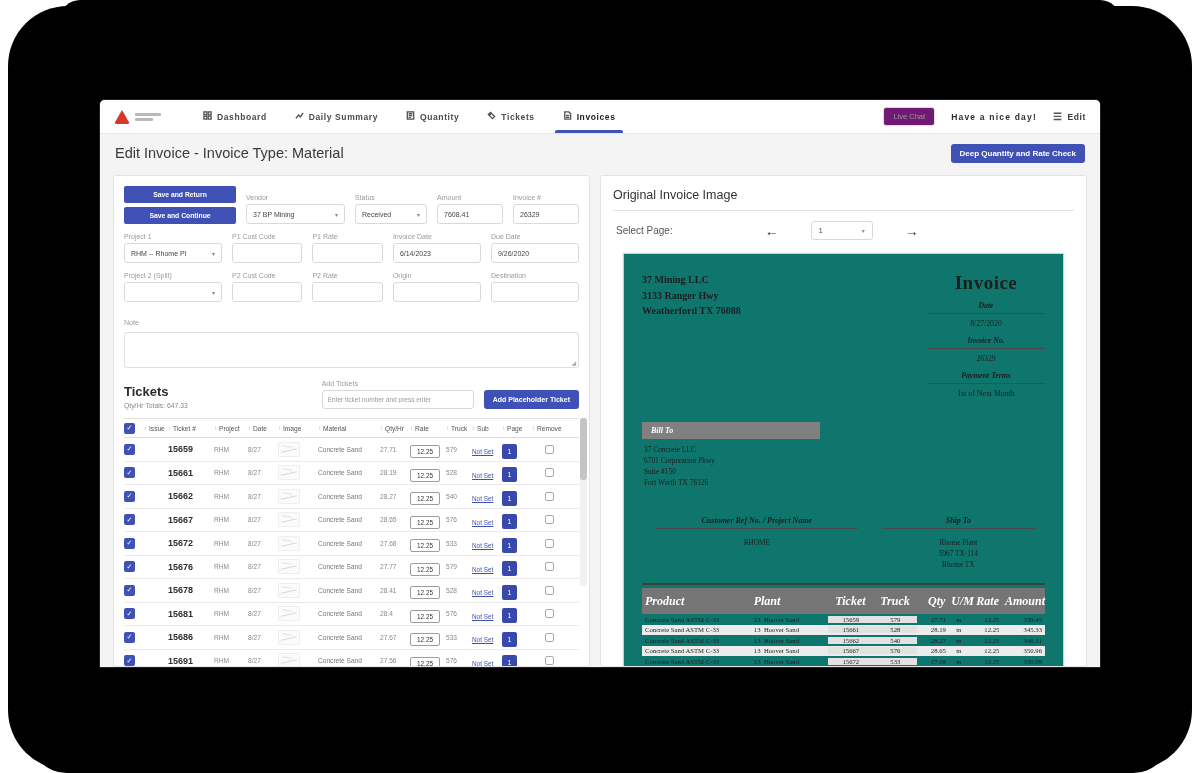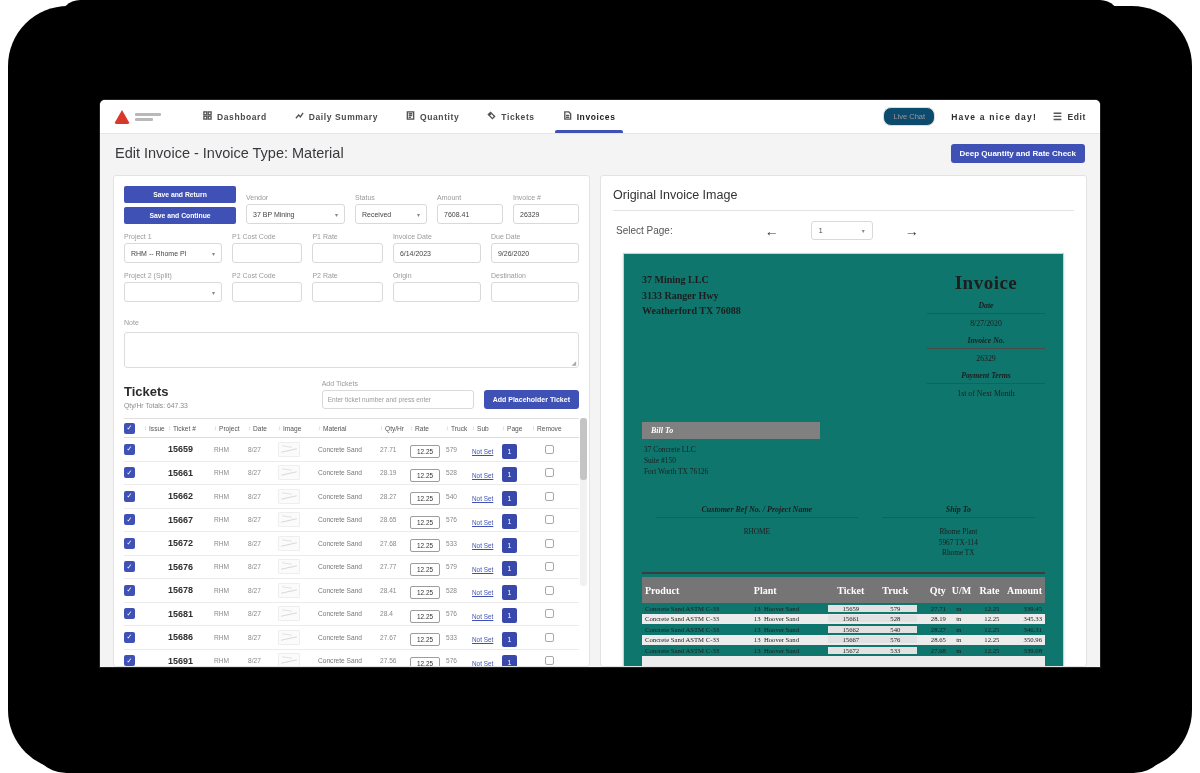--- a/index.html
+++ b/index.html
@@ -16,21 +16,21 @@
   .logo-tri { width:0; height:0; border-left:8px solid transparent; border-right:8px solid transparent; border-bottom:14px solid #d8372a; border-radius:3px; }
   .logo-txt { display:flex; flex-direction:column; gap:2px; }
   .logo-txt i { display:block; width:26px; height:3px; background:#b9b9b9; border-radius:1px; }
   .logo-txt i:last-child { width:18px; }
   .nav-items { display:flex; align-items:center; gap:28px; height:100%;text-align:center; }
   .nav-item { display:flex; align-items:center; gap:5px; font-size:8.5px; font-weight:700; letter-spacing:.6px; color:#4a4a4a; height:100%; position:relative; cursor:pointer; }
   .nav-item svg { width:9px; height:9px; stroke:#555; fill:none; stroke-width:1.5; }
   .nav-item.active { color:#222; }
   .nav-item.active::after { content:""; position:absolute; left:-8px; right:-8px; bottom:0; height:3px; background:#3f51b5; border-radius:2px 2px 0 0; }
   .nav-right { margin-left:auto; display:flex; align-items:center; gap:16px; }
-  .live-chat { background:#0c4a6e; border:1px solid #ddd; border-radius:8px; color:#9a9a9a; font-size:7.5px; padding:4px 9px; cursor:pointer; }
+  .live-chat { background:#701a75; border:1px solid #ddd; border-radius:3px; color:#9a9a9a; font-size:7.5px; padding:4px 9px; cursor:pointer; }
   .greeting { font-size:8.5px; font-weight:700; letter-spacing:1.2px; color:#2f2f2f; }
   .menu-btn { display:flex; align-items:center; gap:5px; font-size:8.5px; font-weight:700; letter-spacing:.6px; color:#3a3a3a; cursor:pointer; }
   .menu-icon { font-size:10px; color:#555; }
 
   
   .page-head { position:relative; height:38px; display:flex; align-items:center; padding:0 15px; }
   .page-title { font-size:14.5px; color:#37393c; }
   .deep-btn { margin-left:auto; background:#3f51b5; color:#fff; font-size:8px; font-weight:600; border:none; border-radius:3px; padding:5px 9px; cursor:pointer; }
 
   
@@ -103,21 +103,21 @@
   .billto-lines { font-size:7.4px; line-height:1.5; margin-top:5px; padding-left:2px; }
   .refship { display:flex; margin-top:28px; }
   .refcol { width:57%; padding:0 14px; }
   .shipcol { width:43%; padding:0 10px; }
   .colhead { font-size:8px; font-weight:700; font-style:italic; text-align:center; padding-bottom:3px; border-bottom:1.5px solid #4a4a4a; }
   .colval { font-size:7.3px; text-align:center; margin-top:9px; line-height:1.45; }
   .thick-rule { border-top:2.5px solid #3d3d3d; margin-top:13px; }
 
   .inv-table { margin-top:3px; }
   .inv-hrow { display:flex; align-items:center; background:#757575; color:#fff; height:26px; margin-top:2px; }
-  .inv-h { font-size:10px; font-weight:700; padding:0 3px; }
+  .inv-h { font-size:12px; font-weight:700; font-style:italic; padding:0 3px; }
   .inv-row { display:flex; align-items:center; height:10.5px; }
   .inv-row.alt { background:#ececec; }
   .inv-td { font-size:6.7px; padding:0 3px; white-space:pre; overflow:hidden; }
   .shaded { background:#e2e2e2; }
   .alt .shaded { background:#e2e2e2; }
   .ic-product{width:110px;} .ic-plant{width:78px;} .ic-ticket{width:46px; text-align:center;}
   .ic-truck{width:44px; text-align:center;} .ic-qty{width:32px; text-align:right;}
   .ic-um{width:20px; text-align:center;} .ic-rate{width:34px; text-align:right;} .ic-amount{width:43px; text-align:right;}
 </style>
 </head>
@@ -617,20 +617,21 @@
           <div class="meta-label">Invoice No.</div>
           <div class="meta-val">26329</div>
           <div class="meta-label">Payment Terms</div>
           <div class="meta-val">1st of Next Month</div>
         </div>
       </div>
 
       <div class="billto-bar">Bill To</div>
       <div class="billto-lines" id="billto-lines">
           <div>37 Concrete LLC</div>
+          <div>6701 Corporation Pkwy</div>
           <div>Suite #150</div>
           <div>Fort Worth TX 76126</div>
         </div>
 
       <div class="refship">
         <div class="refcol">
           <div class="colhead">Customer Ref No. / Project Name</div>
           <div class="colval">RHOME</div>
         </div>
         <div class="shipcol">

